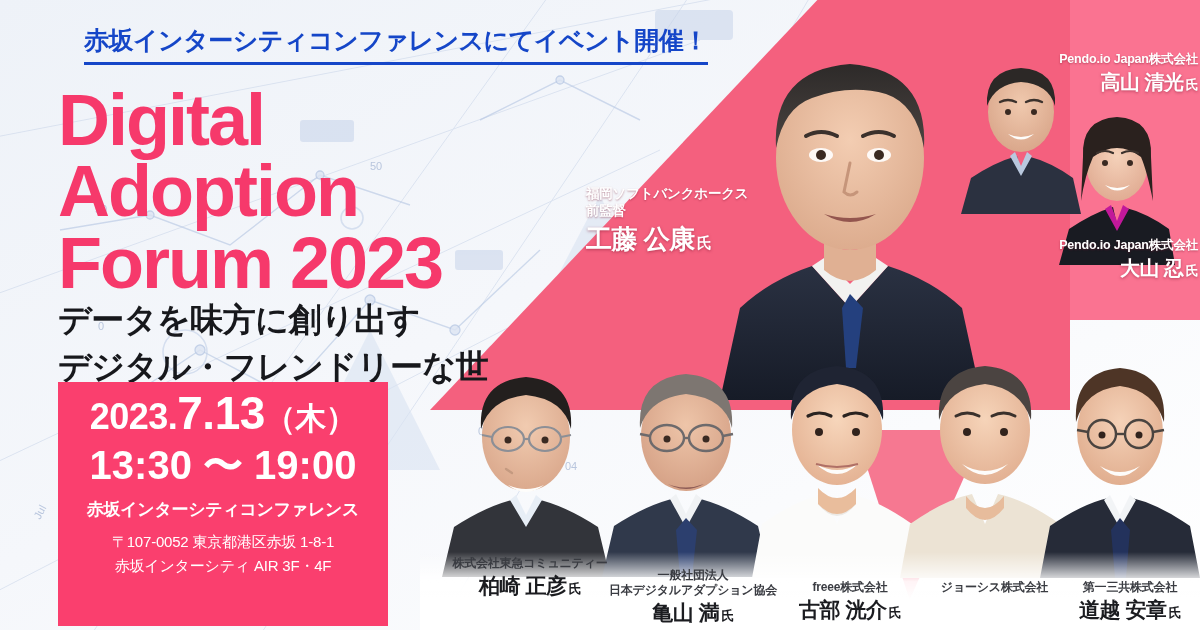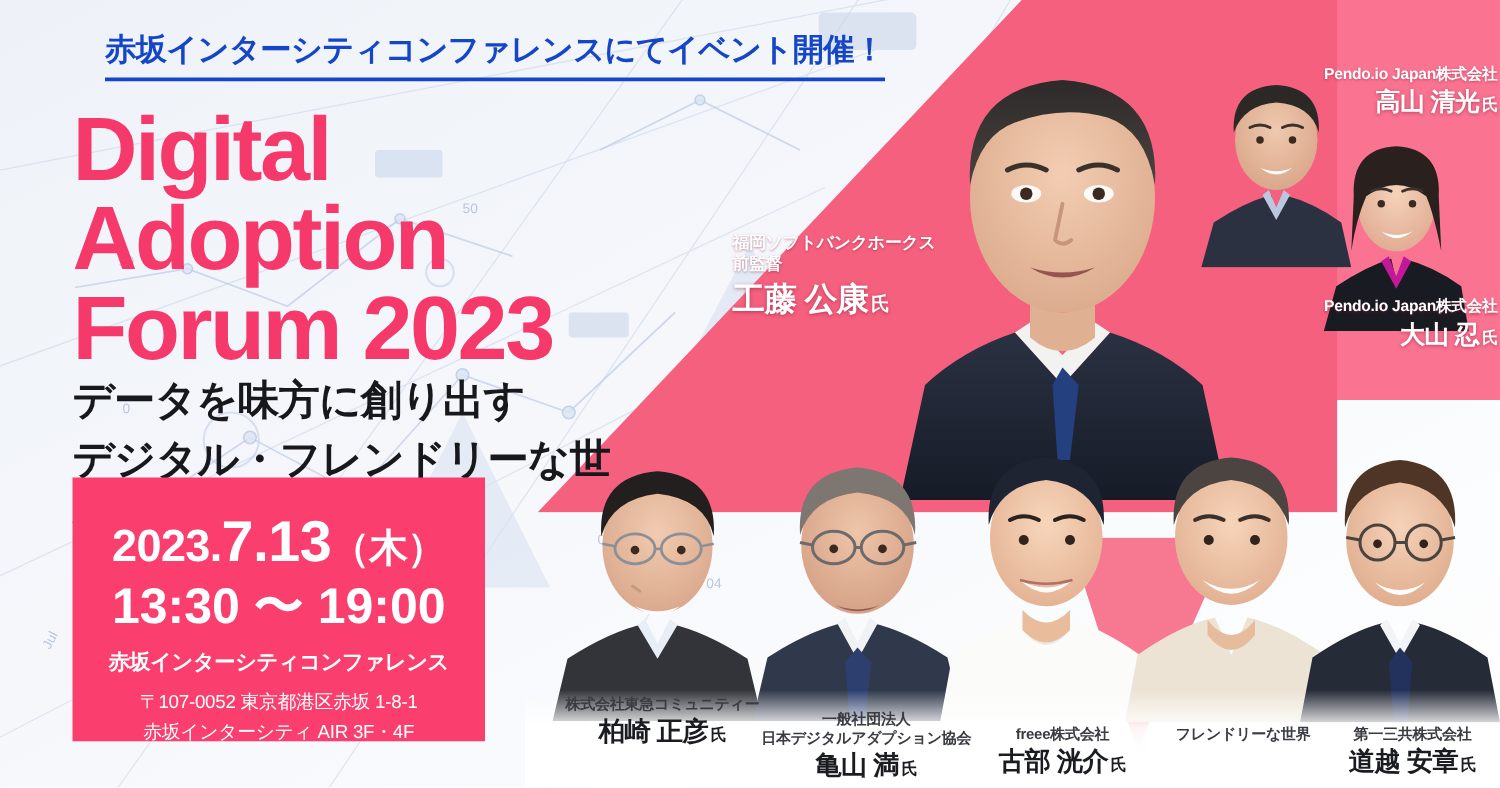--- a/index.html
+++ b/index.html
@@ -55,24 +55,24 @@
     letter-spacing:-2px;white-space:pre-line;
   }
   .subtitle{
     position:absolute;left:58px;top:253px;
     font-size:33px;font-weight:700;line-height:1.42;color:#17181c;
     letter-spacing:-0.5px;white-space:pre-line;margin-top:44px;
   }
 
   
   .info-box{
-    position:absolute;left:58px;top:382px;width:330px;height:211px;
+    position:absolute;left:58px;top:382px;width:330px;height:244px;
     background:#fa3f6e;color:#fff;text-align:center;
     display:flex;flex-direction:column;align-items:center;justify-content:flex-start;
-    padding-top:24px;box-sizing:border-box;
+    padding-top:4px;box-sizing:border-box;
   }
   .date-line{font-size:36px;font-weight:700;line-height:1.18;white-space:nowrap;letter-spacing:-0.5px;}
   .date-line .big{font-size:46px;}
   .date-line .small-paren{font-size:31px;}
   .time-line{font-size:40px;font-weight:700;line-height:1.1;letter-spacing:0px;white-space:nowrap;margin-top:3px;}
   .venue-name{font-size:17px;font-weight:700;margin-top:11px;letter-spacing:-0.3px;white-space:nowrap;}
   .venue-addr{font-size:15px;font-weight:400;margin-top:9px;line-height:1.6;white-space:pre-line;letter-spacing:-0.2px;}
 
   
   .portrait{position:absolute;overflow:hidden;}
@@ -440,21 +440,21 @@
 日本デジタルアダプション協会</div>
     <div class="name"><span>亀山 満</span><span class="hon">氏</span></div>
   </div>
 
   <div class="caption" id="cap-sp3">
     <div class="org">freee株式会社</div>
     <div class="name"><span>古部 洸介</span><span class="hon">氏</span></div>
   </div>
 
   <div class="caption" id="cap-sp4">
-    <div class="org">フレンドリーな世界</div>
+    <div class="org">ジョーシス株式会社</div>
   </div>
 
   <div class="caption" id="cap-sp5">
     <div class="org">第一三共株式会社</div>
     <div class="name"><span>道越 安章</span><span class="hon">氏</span></div>
   </div>
 
 </div>
 
 </body></html>

